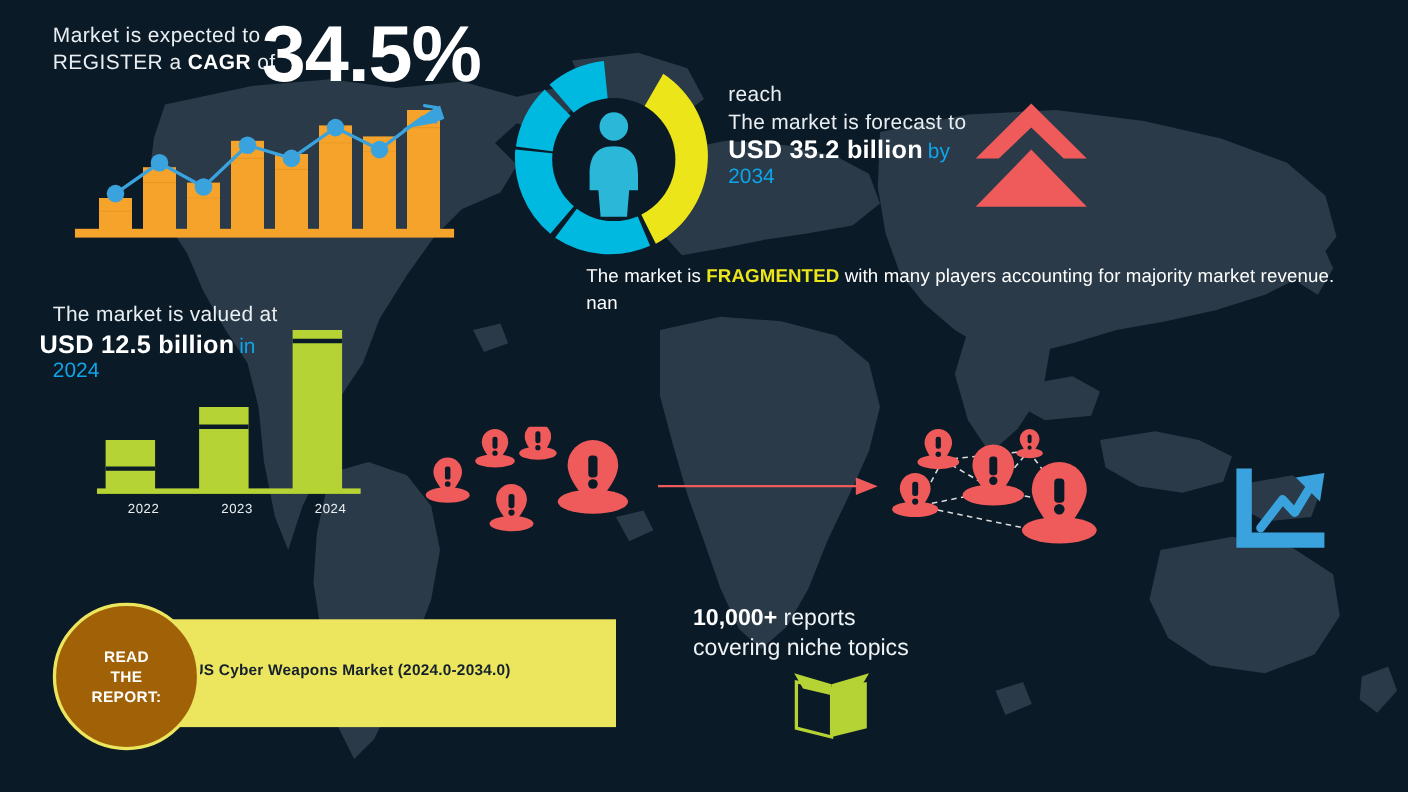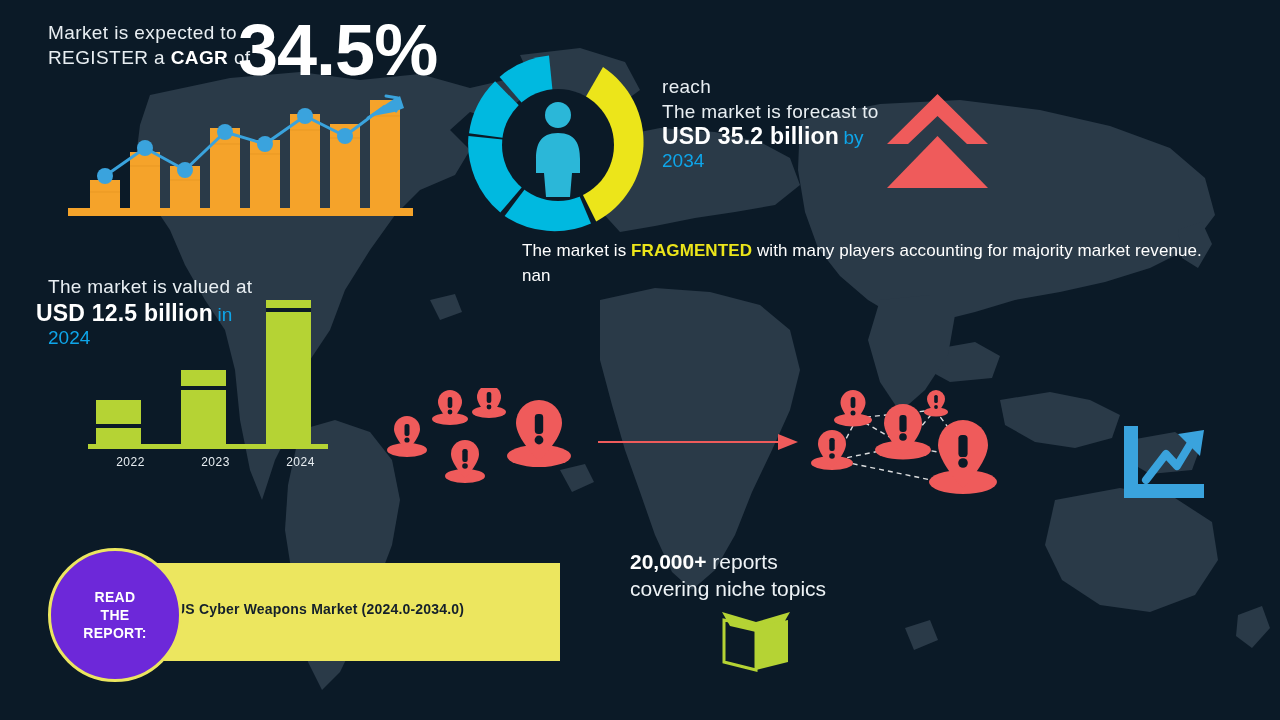--- a/index.html
+++ b/index.html
@@ -35,21 +35,21 @@
   .banner{
     position:absolute;left:105px;top:563px;width:455px;height:98px;
     background:#ece65f;
   }
   .banner-text{
     position:absolute;left:70px;top:38px;
     font-size:14px;font-weight:bold;color:#14202b;letter-spacing:.2px;
   }
   .read-circle{
     position:absolute;left:48px;top:548px;width:128px;height:128px;border-radius:50%;
-    background:#6d28d9;border:3px solid #ece65f;
+    background:#a16207;border:3px solid #ece65f;
     display:flex;align-items:center;justify-content:center;
   }
   .read-circle span{
     color:#ffffff;font-size:14px;font-weight:bold;line-height:18px;text-align:center;letter-spacing:.3px;
   }
 
   
   .logo-wrap{position:absolute;left:1058px;top:570px;width:200px;height:130px;}
   .logo-name{
     position:absolute;left:0;top:62px;width:200px;text-align:center;
@@ -177,21 +177,21 @@
     <span class="strongval">USD 35.2 billion</span>
     <span class="sub">by</span>
   </div>
   <div class="abs sub" style="left:662px;top:150px;">2034</div>
 
   <svg class="abs" style="left:885px;top:92px;" width="105" height="100" viewBox="0 0 105 100">
     <path d="M52.5 2 L103 52 L82 52 L52.5 24 L23 52 L2 52 Z" fill="#ef5b5b"></path>
     <path d="M52.5 44 L103 96 L2 96 Z" fill="#ef5b5b"></path>
   </svg>
 
-  <div class="abs frag" style="left:522px;top:238px;width:680px;">
+  <div class="abs frag" style="left:533px;top:238px;width:680px;">
     <span>The market is </span><span class="hl">FRAGMENTED</span><span> with many players accounting for majority market revenue. nan</span>
   </div>
 
   <div class="abs" style="left:48px;top:274px;width:260px;">
     <div class="lead">The market is valued at</div>
   </div>
   <div class="abs" style="left:36px;top:300px;text-align:right;">
     <span class="strongval">USD 12.5 billion</span>
     <span class="sub">in</span>
   </div>
@@ -297,21 +297,21 @@
   </svg>
 
   <div class="banner">
     <div class="banner-text">US Cyber Weapons Market (2024.0-2034.0)</div>
   </div>
   <div class="read-circle">
     <span><span>READ</span><br><span>THE</span><br><span>REPORT:</span></span>
   </div>
 
   <div class="abs reports" style="left:630px;top:548px;width:320px;">
-    <div><b>20,000+</b><span> reports</span></div>
+    <div><b>10,000+</b><span> reports</span></div>
     <div>covering niche topics</div>
   </div>
 
   <svg class="abs" style="left:718px;top:608px;" width="76" height="64" viewBox="0 0 76 64">
     <path d="M38 14 L4 4 L12 18 L38 24 Z" fill="#b5d334"></path>
     <path d="M38 14 L72 4 L64 18 L38 24 Z" fill="#b5d334"></path>
     <path d="M38 18 L38 62 L6 54 L6 12 Z" fill="none" stroke="#b5d334" stroke-width="3"></path>
     <path d="M38 18 L70 12 L70 54 L38 62 Z" fill="#b5d334"></path>
   </svg>
 

